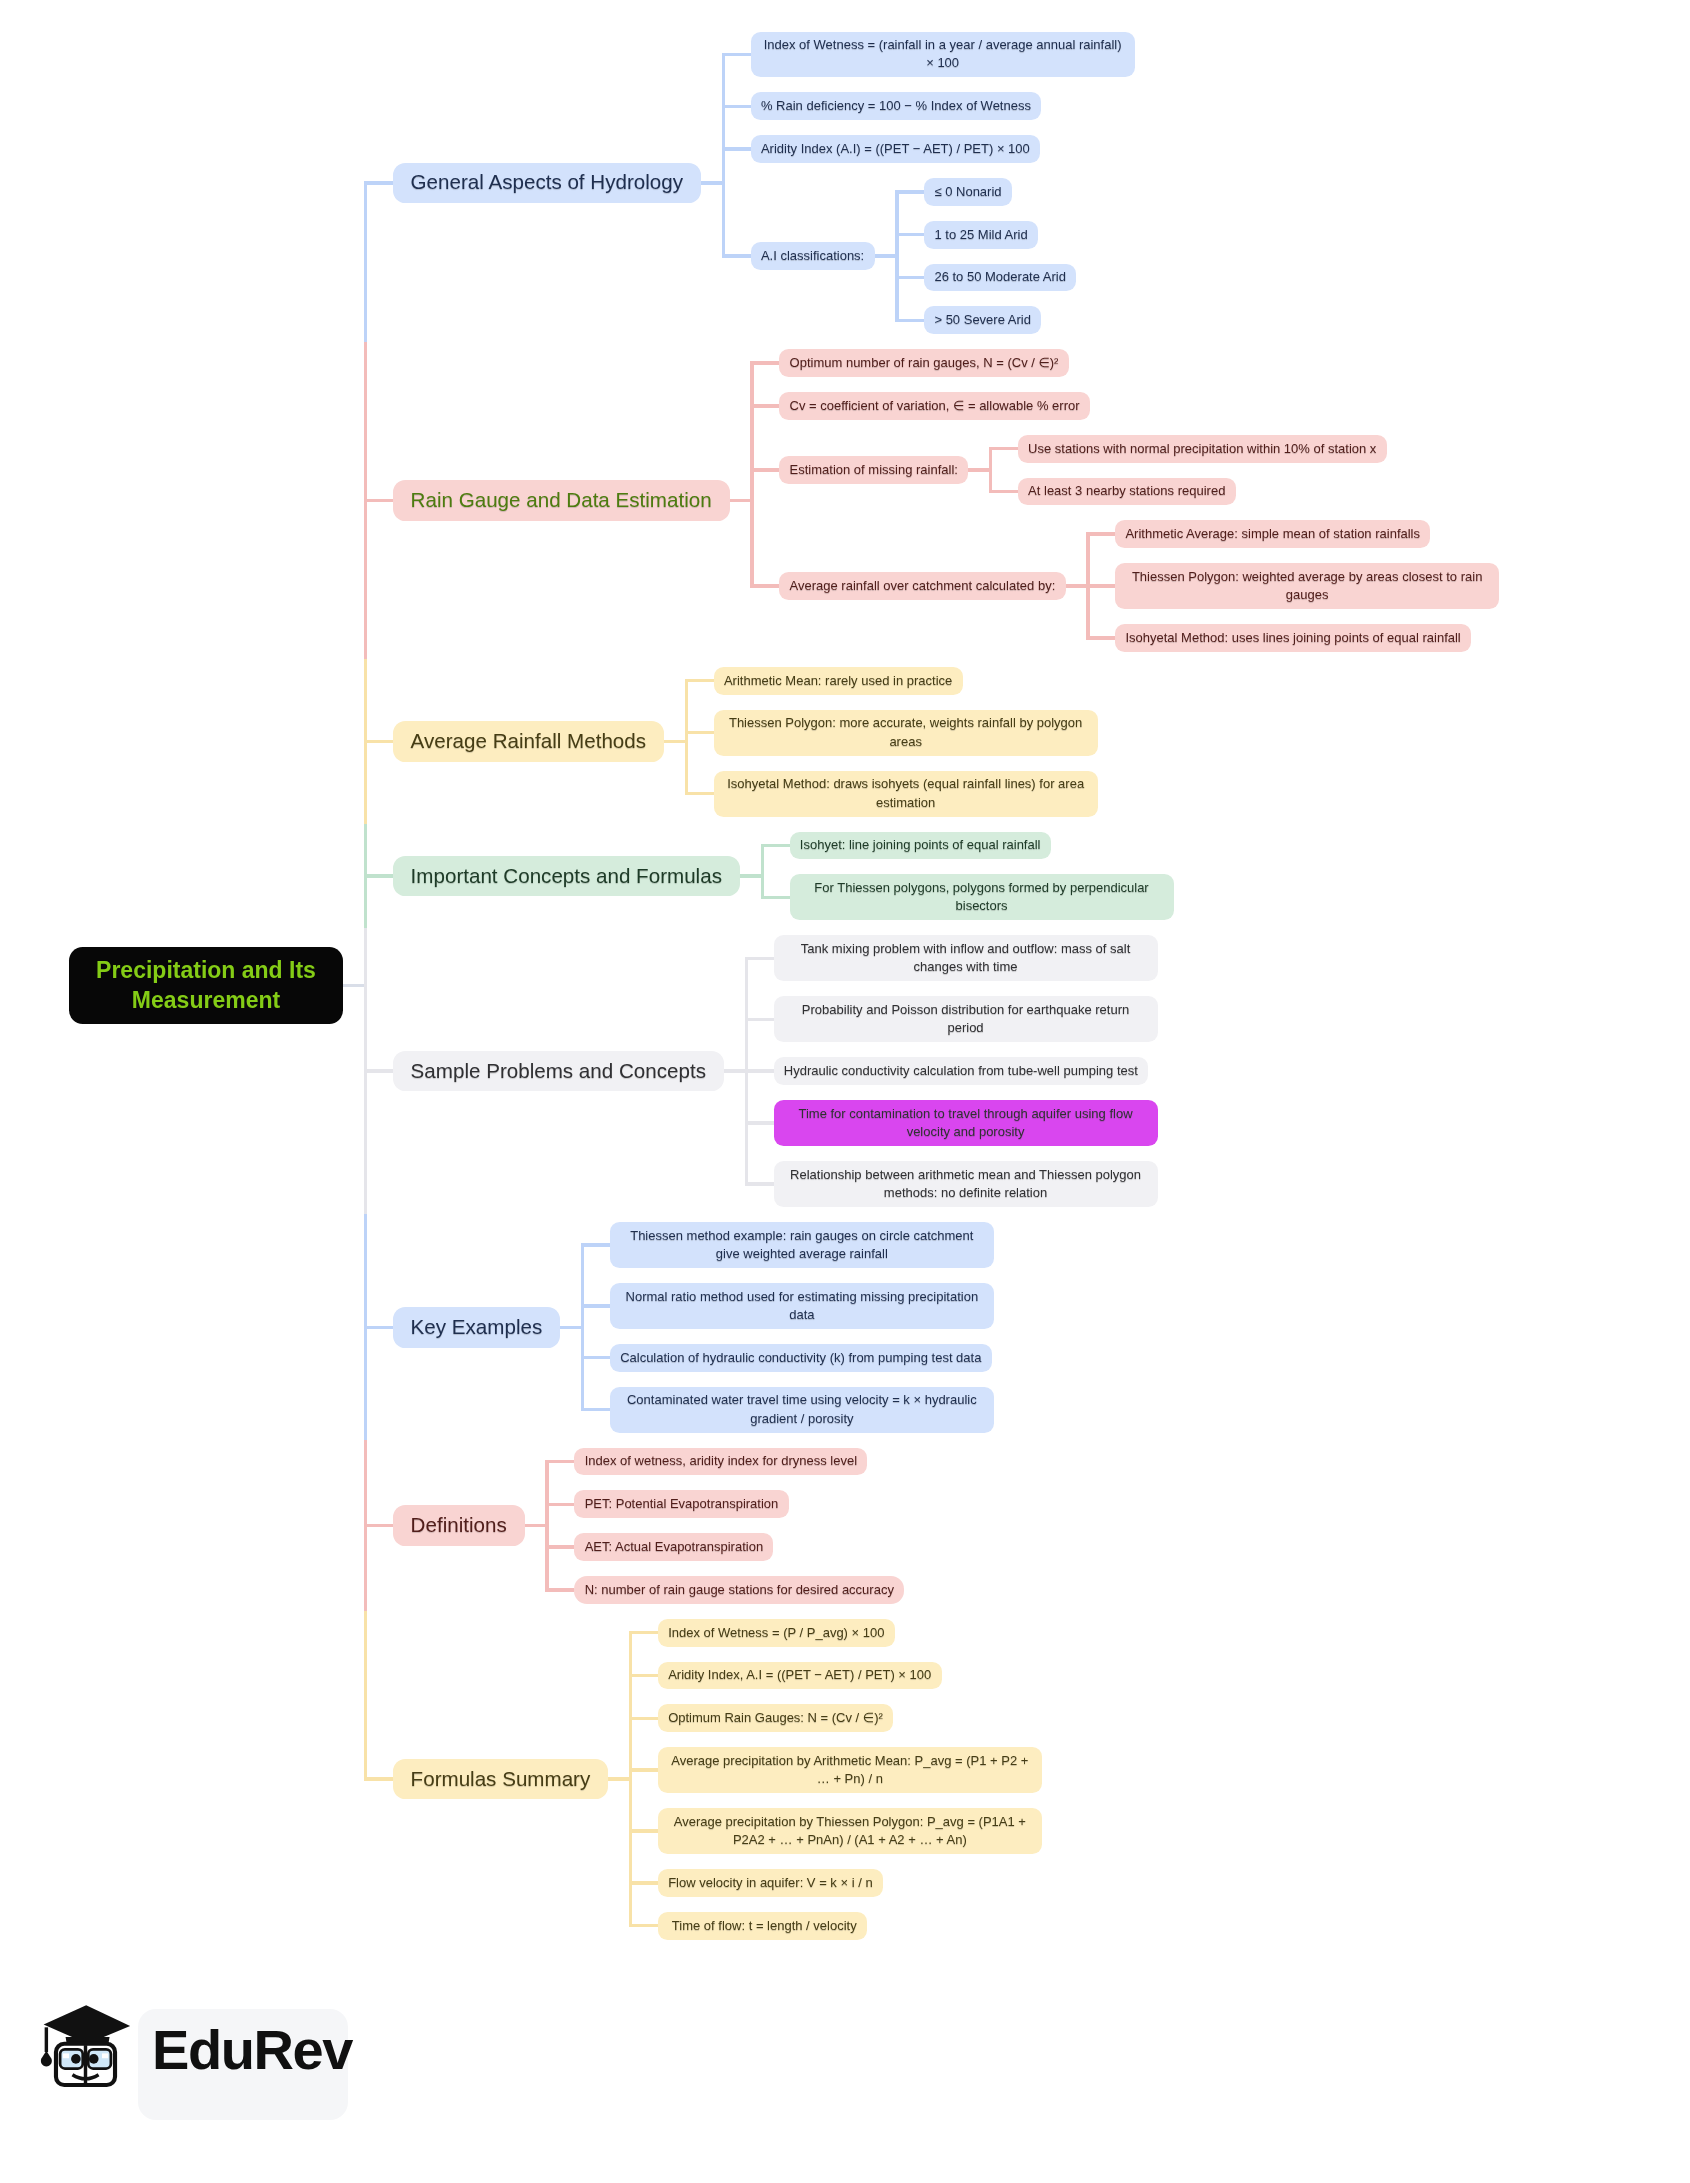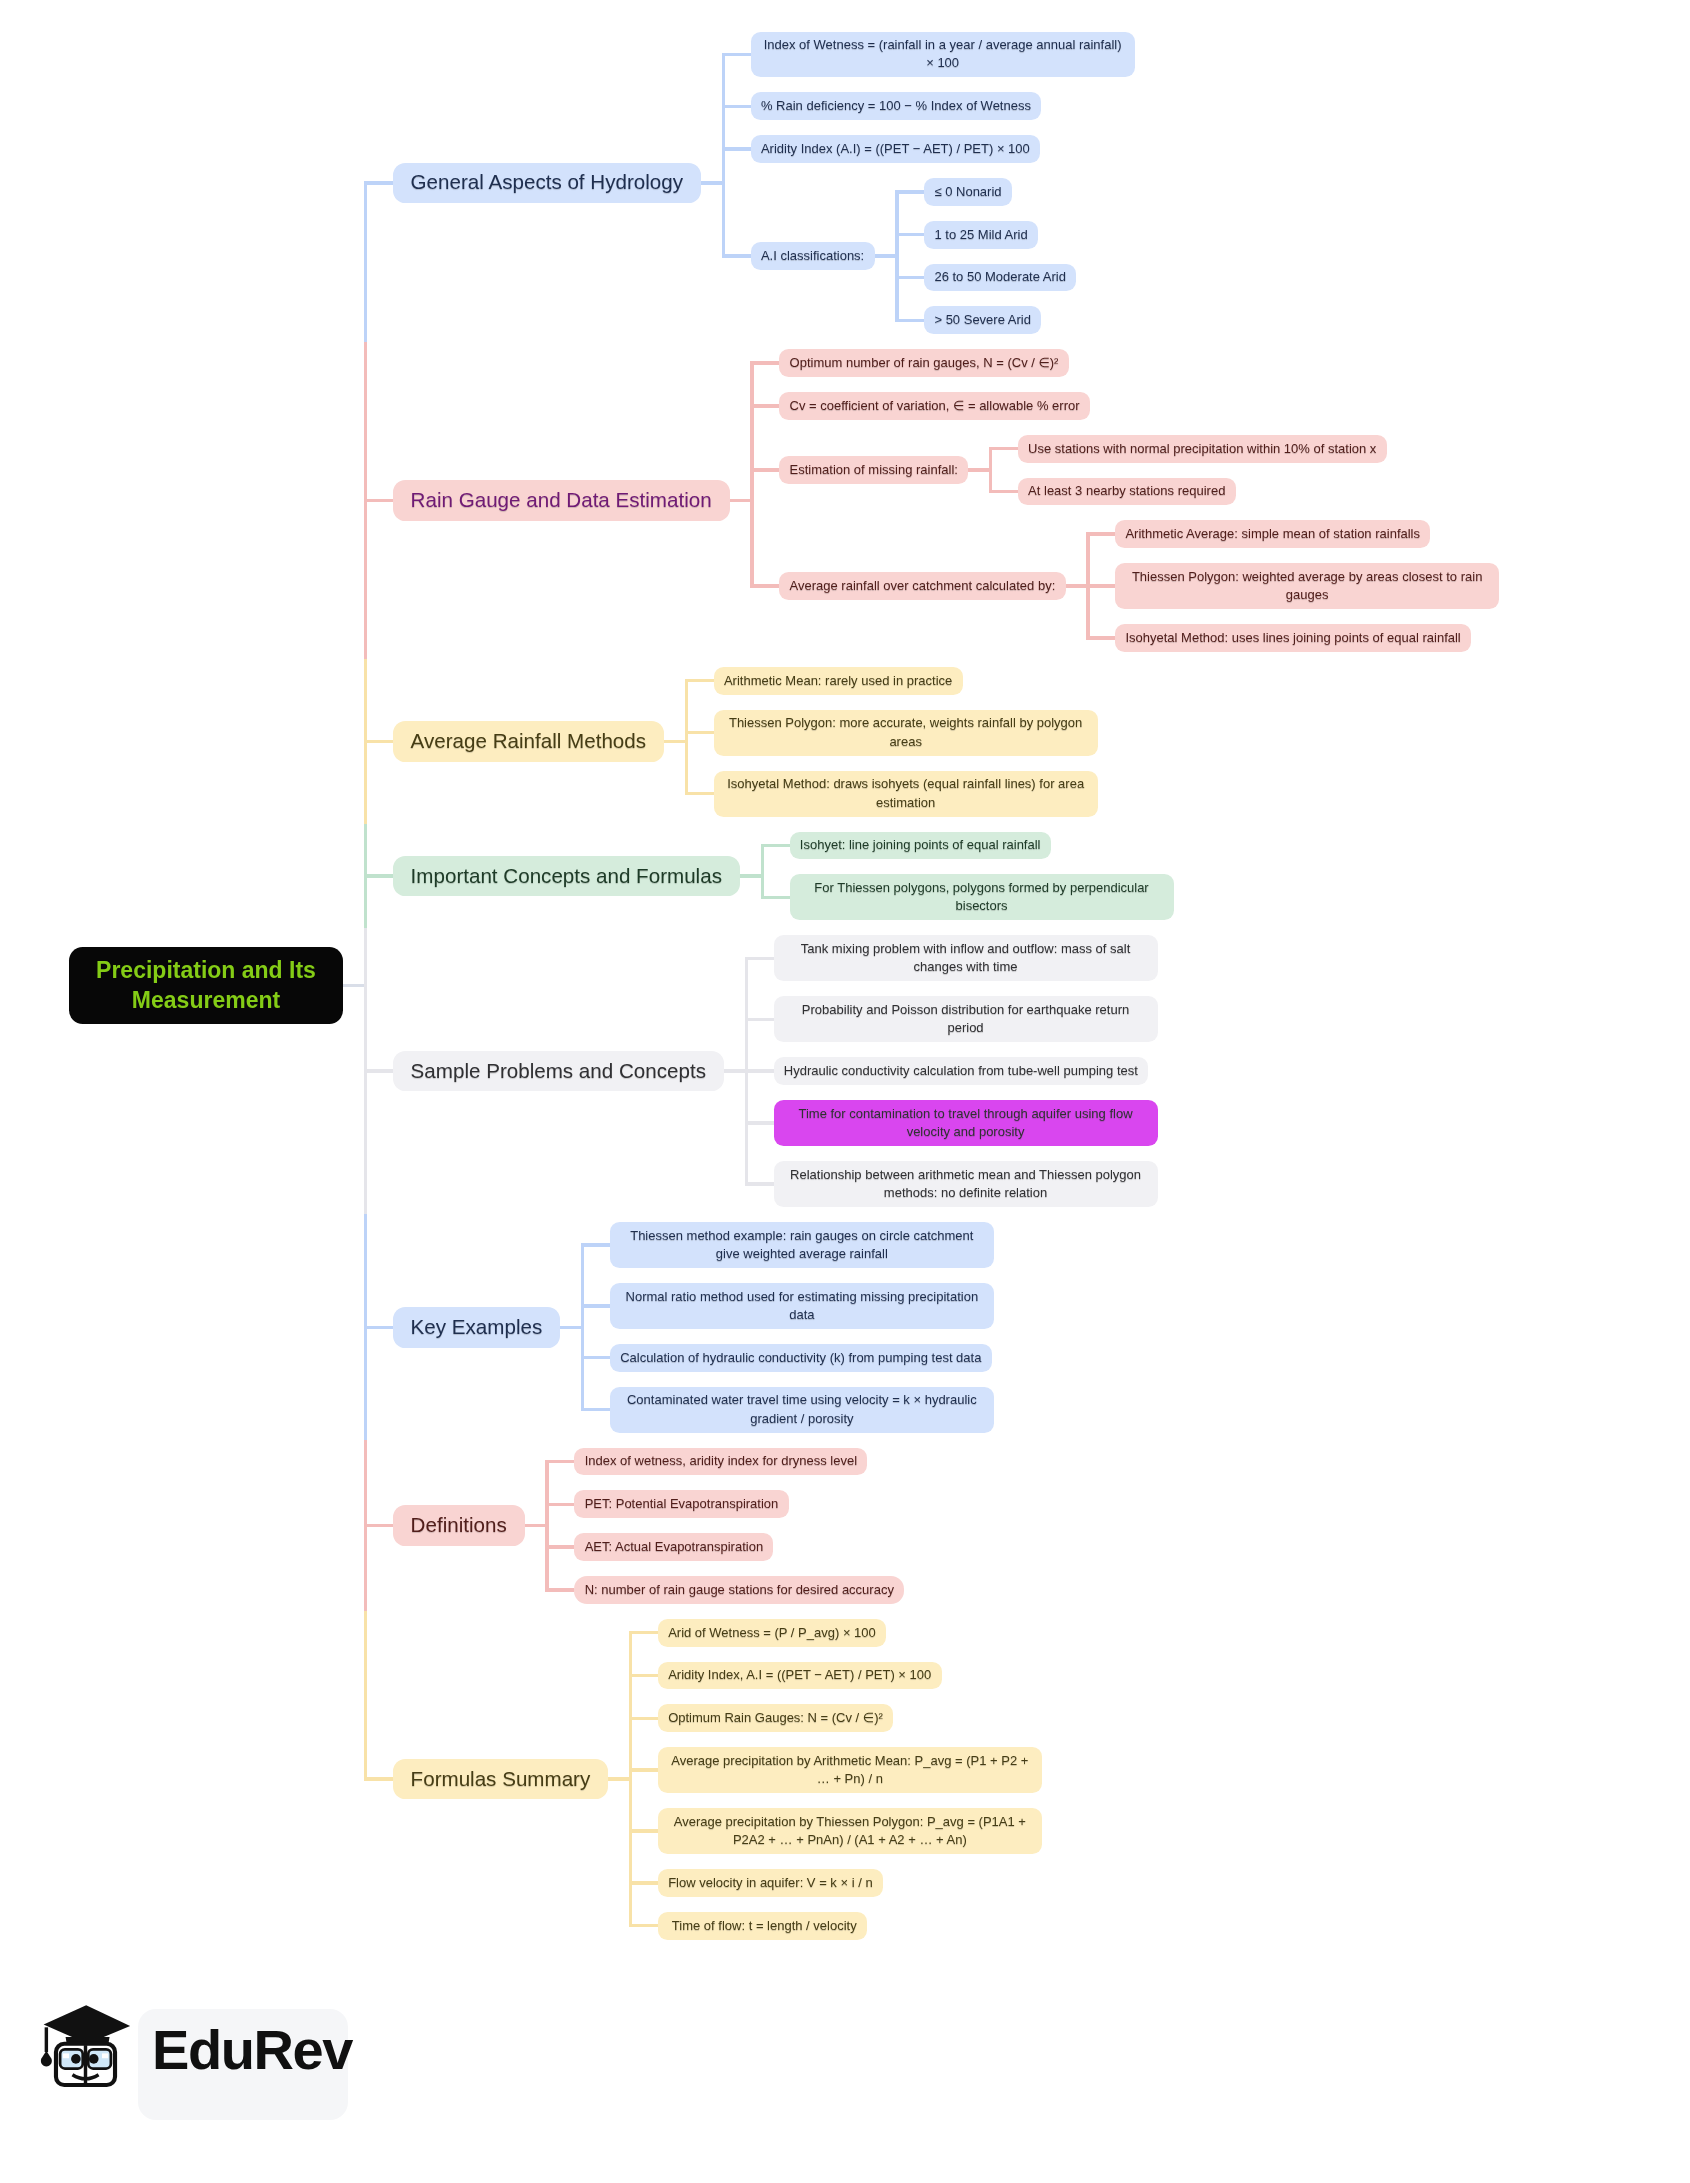--- a/index.html
+++ b/index.html
@@ -106,21 +106,21 @@
                         </div>
                       </div>
                     </div>
                   </div>
                 </div>
               </div>
             </div>
           </div>
           <div class="kid" style="--line: #f3bcba;">
             <div class="subtree" style="--line: #f3bcba;">
-              <div class="branch-box" style="background: rgb(249, 212, 210); color: #701a75;">Rain Gauge and Data Estimation</div>
+              <div class="branch-box" style="background: rgb(249, 212, 210); color: #4d7c0f;">Rain Gauge and Data Estimation</div>
               <div class="plink"></div>
               <div class="kids">
                 <div class="kid" style="--line: #f3bcba;">
                   <div class="subtree">
                     <div class="box" style="background: rgb(249, 212, 210); color: rgb(81, 29, 26);">Optimum number of rain gauges, N = (Cv / ∈)²</div>
                   </div>
                 </div>
                 <div class="kid" style="--line: #f3bcba;">
                   <div class="subtree">
                     <div class="box" style="background: rgb(249, 212, 210); color: rgb(81, 29, 26);">Cv = coefficient of variation, ∈ = allowable % error</div>
@@ -300,21 +300,21 @@
               </div>
             </div>
           </div>
           <div class="kid" style="--line: #f8e2a8;">
             <div class="subtree" style="--line: #f8e2a8;">
               <div class="branch-box" style="background: rgb(253, 237, 192); color: rgb(70, 61, 20);">Formulas Summary</div>
               <div class="plink"></div>
               <div class="kids">
                 <div class="kid" style="--line: #f8e2a8;">
                   <div class="subtree">
-                    <div class="box" style="background: rgb(253, 237, 192); color: rgb(70, 61, 20);">Arid of Wetness = (P / P_avg) × 100</div>
+                    <div class="box" style="background: rgb(253, 237, 192); color: rgb(70, 61, 20);">Index of Wetness = (P / P_avg) × 100</div>
                   </div>
                 </div>
                 <div class="kid" style="--line: #f8e2a8;">
                   <div class="subtree">
                     <div class="box" style="background: rgb(253, 237, 192); color: rgb(70, 61, 20);">Aridity Index, A.I = ((PET − AET) / PET) × 100</div>
                   </div>
                 </div>
                 <div class="kid" style="--line: #f8e2a8;">
                   <div class="subtree">
                     <div class="box" style="background: rgb(253, 237, 192); color: rgb(70, 61, 20);">Optimum Rain Gauges: N = (Cv / ∈)²</div>

